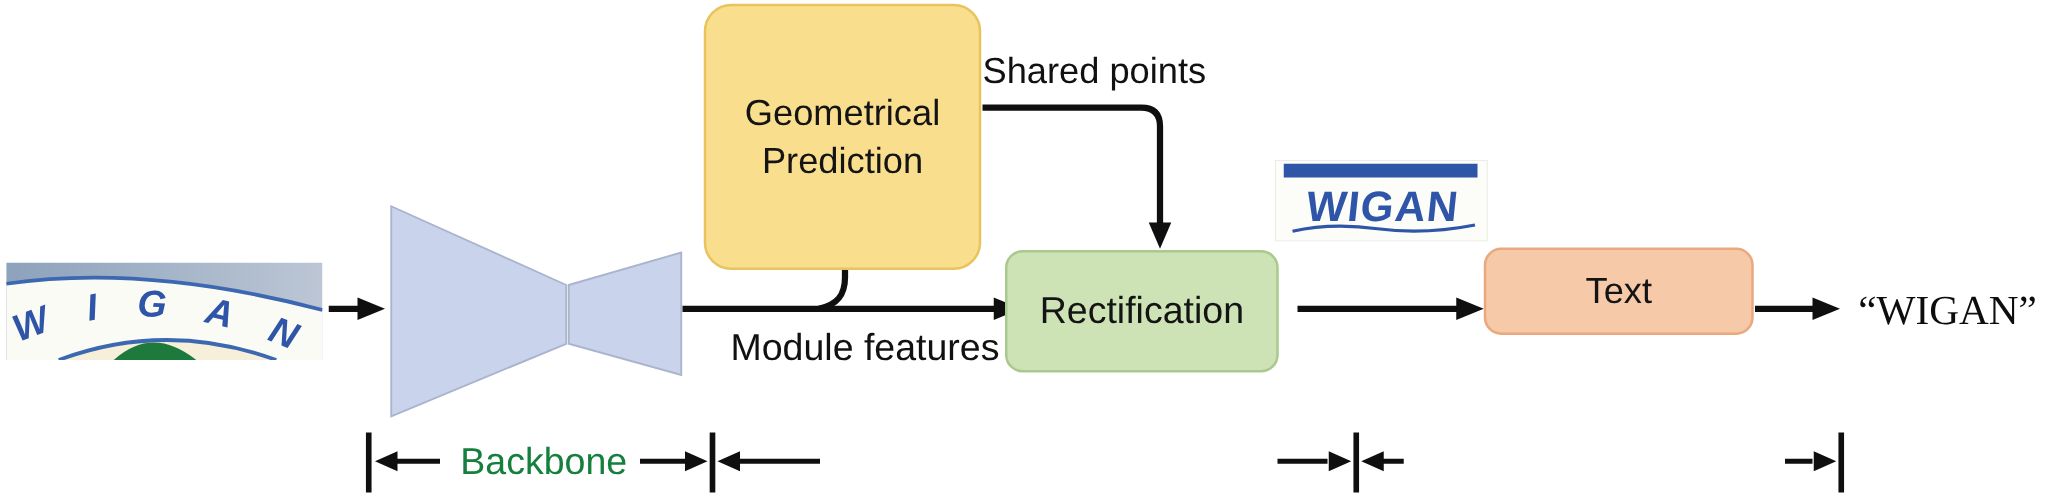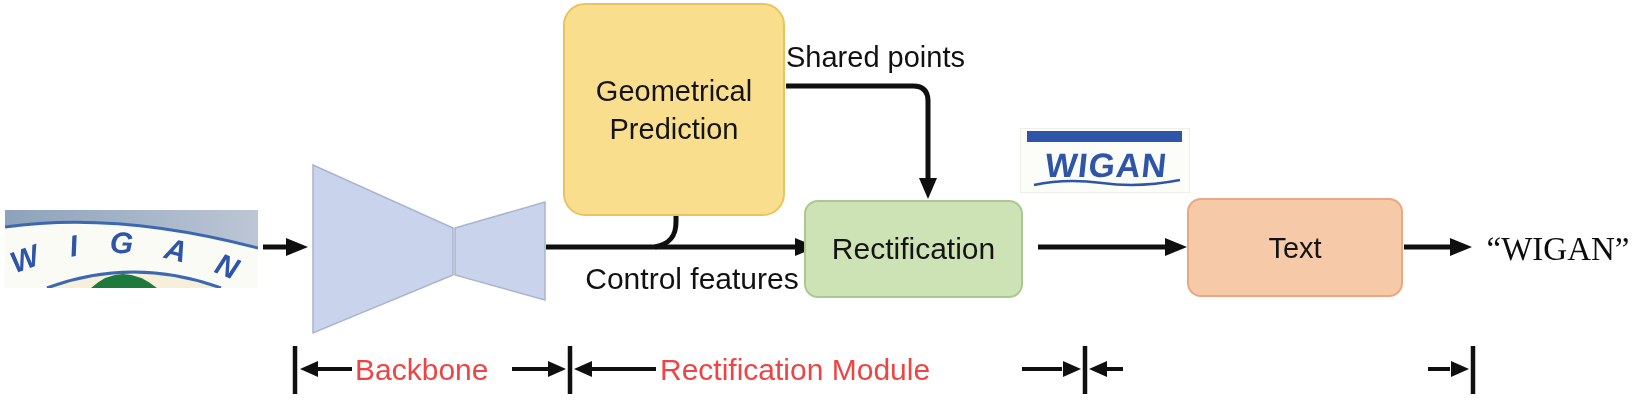--- a/index.html
+++ b/index.html
@@ -16,31 +16,31 @@
   .box-gap{
     left:563px;top:3px;width:222px;height:213px;border-radius:22px;
     background:var(--box-gap-fill);border:2.5px solid var(--box-gap-border);
   }
   .box-rect{
     left:804px;top:200px;width:219px;height:98px;border-radius:14px;
     background:var(--box-rect-fill);border:2.5px solid var(--box-rect-border);
     font-size:30px;
   }
   .box-recog{
-    left:1187px;top:198px;width:216px;height:99px;border-radius:14px;
+    left:1187px;top:198px;width:216px;height:70px;border-radius:14px;
     background:var(--box-recog-fill);border:2.5px solid var(--box-recog-border);text-align:right;
   }
   .edge-label{position:absolute;font-size:29px;white-space:nowrap;color:#111;}
   .lbl-control{left:786px;top:41px;}
   .lbl-shared{left:566px;top:262px;width:252px;text-align:center;font-size:30px;}
   .output-text{
     position:absolute;left:1478px;top:231px;width:160px;text-align:center;
     font-family:"Liberation Serif",serif;font-size:33px;color:#0d0d0d;white-space:nowrap;
   }
-  .module-label{position:absolute;top:353px;font-size:30px;text-align:left;color:#ef4444;white-space:nowrap;}
+  .module-label{position:absolute;top:353px;font-size:30px;text-align:center;color:#15803d;white-space:nowrap;}
   .lbl-backbone{left:355px;width:160px;}
   .lbl-rectmod{left:660px;width:332px;}
   .lbl-recogmod{left:1125px;width:302px;}
   .shape-backbone{fill:var(--backbone-fill);stroke:var(--backbone-border);stroke-width:1.5;}
   .conn{stroke:var(--arrow);stroke-width:5;fill:none;}
   .dim{stroke:var(--arrow);stroke-width:4;fill:none;}
   .tick{stroke:var(--arrow);stroke-width:4.5;}
   .head{fill:var(--arrow);}
   .wigan{fill:var(--wigan-blue);}
 </style>
@@ -126,20 +126,19 @@
 
   <div class="box box-rect">
     <span>Rectification</span>
   </div>
 
   <div class="box box-recog">
     <span>Text</span>
   </div>
 
   <div class="edge-label lbl-control">Shared points</div>
-  <div class="edge-label lbl-shared">Control features</div>
+  <div class="edge-label lbl-shared">Module features</div>
 
   <div class="output-text">“WIGAN”</div>
 
   <div class="module-label lbl-backbone">Backbone</div>
-  <div class="module-label lbl-rectmod">Rectification Module</div>
 
 </div>
 
 </body></html>

